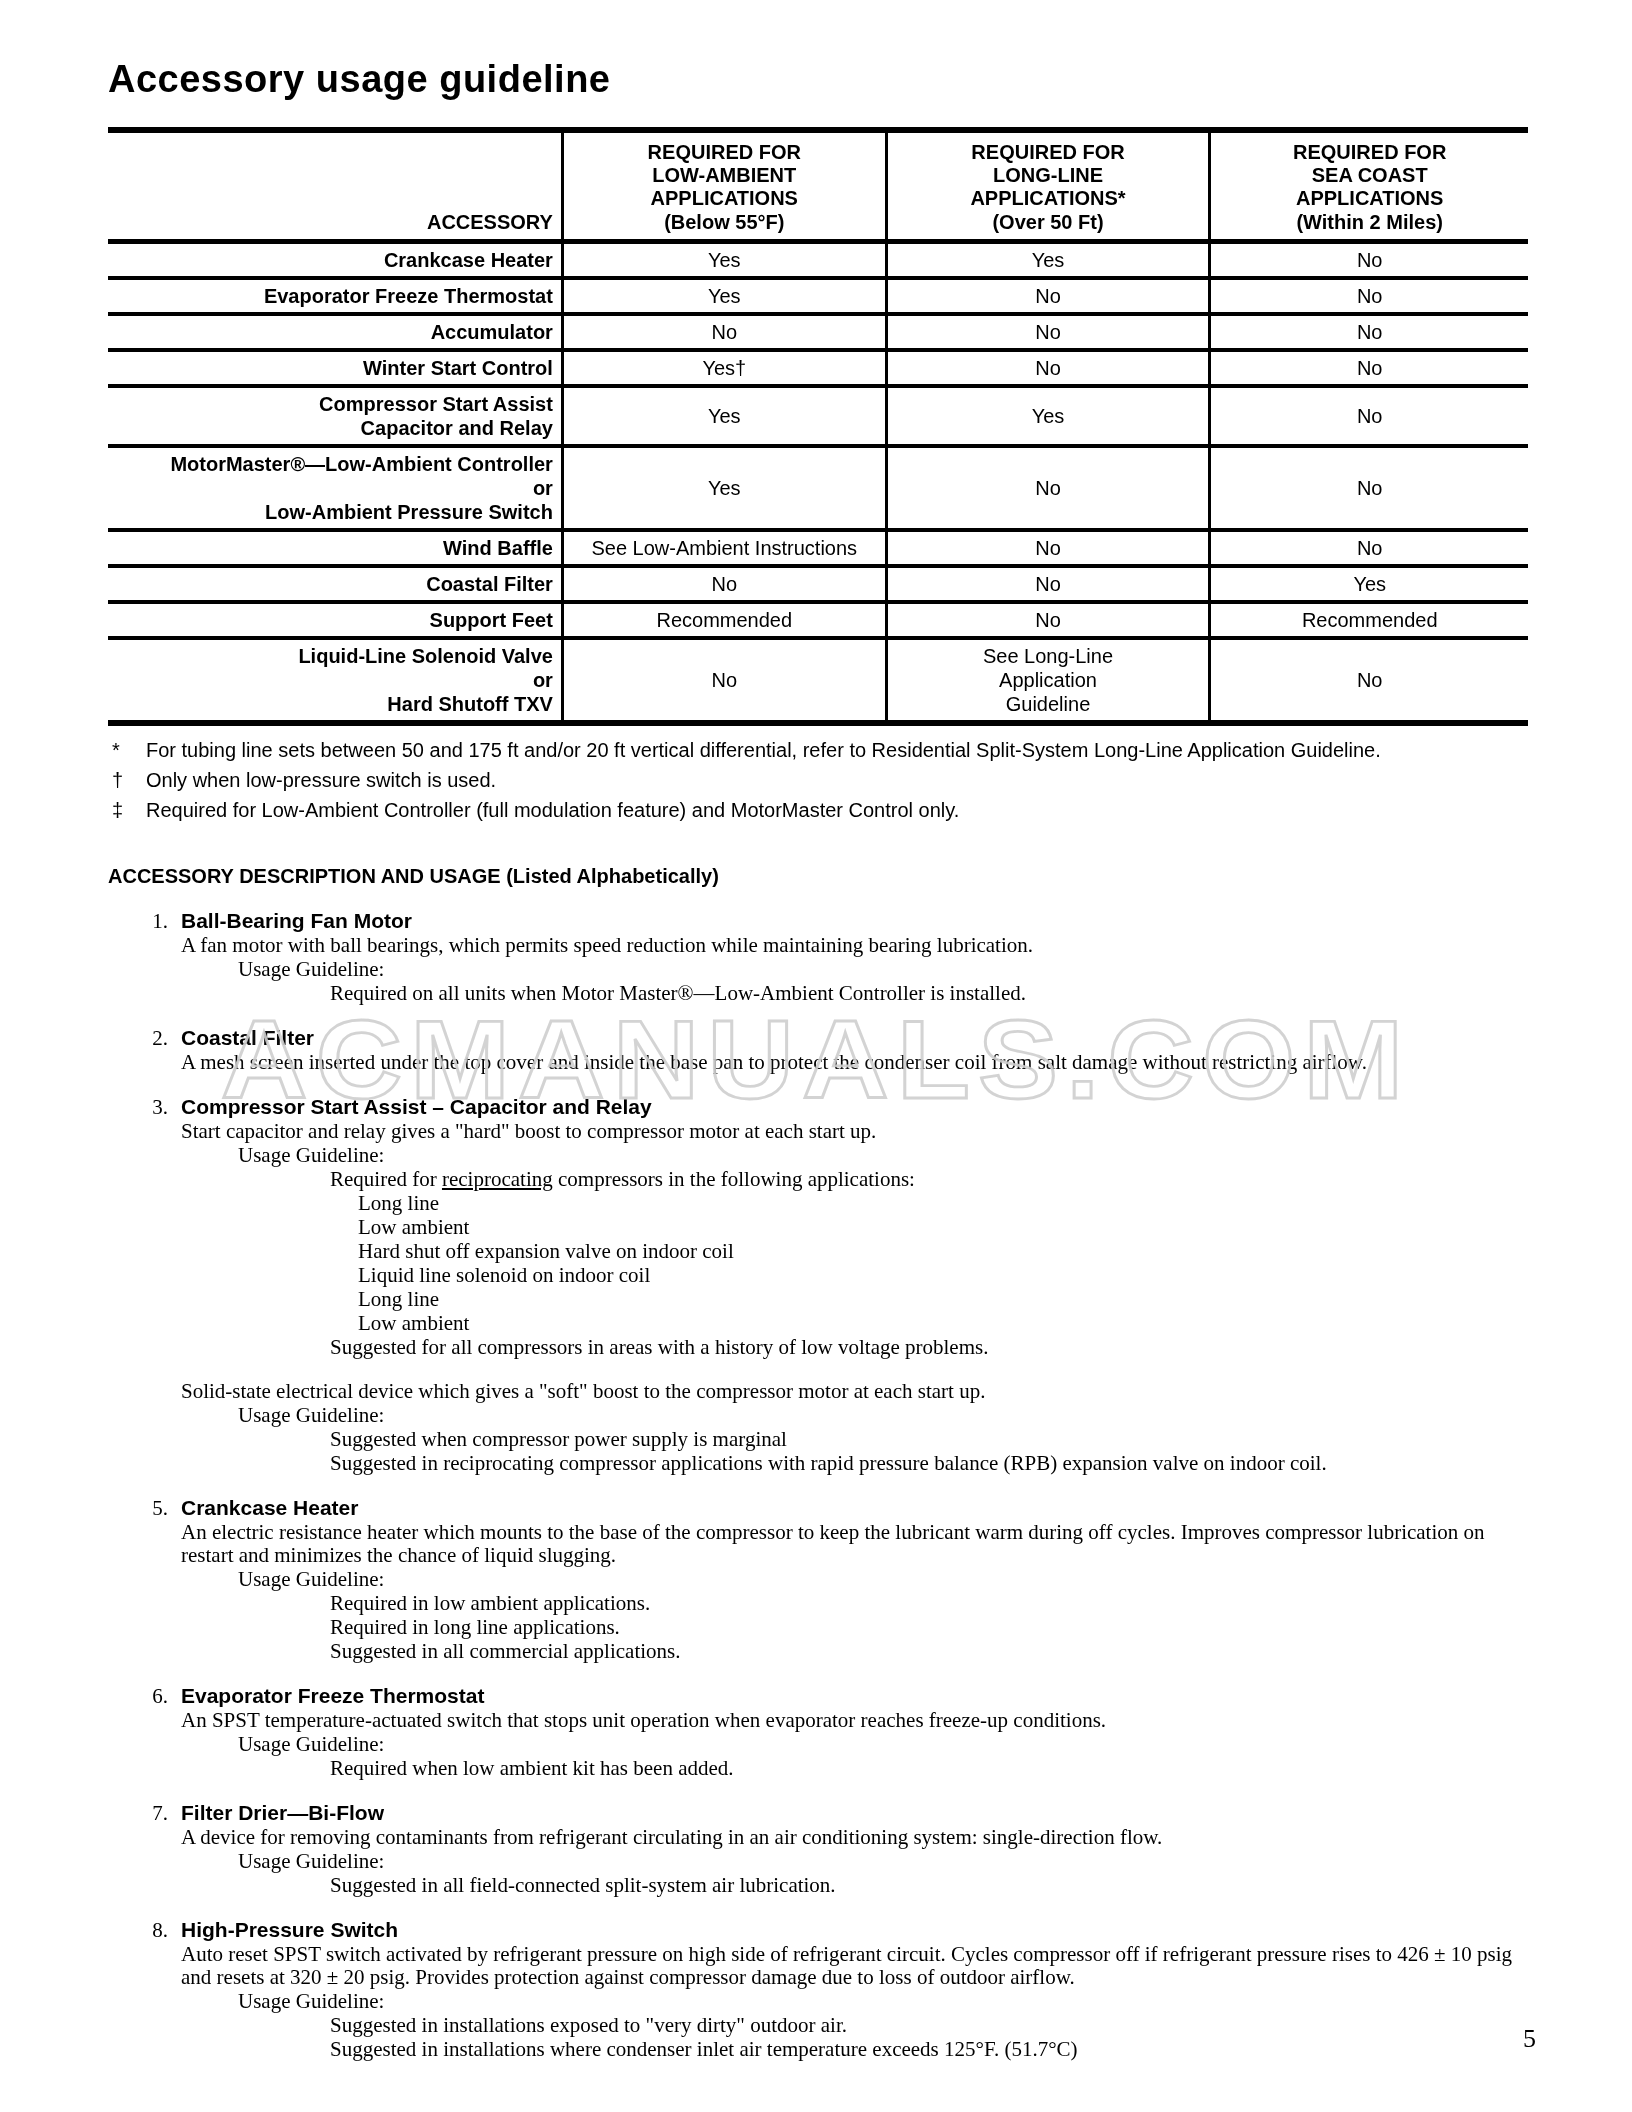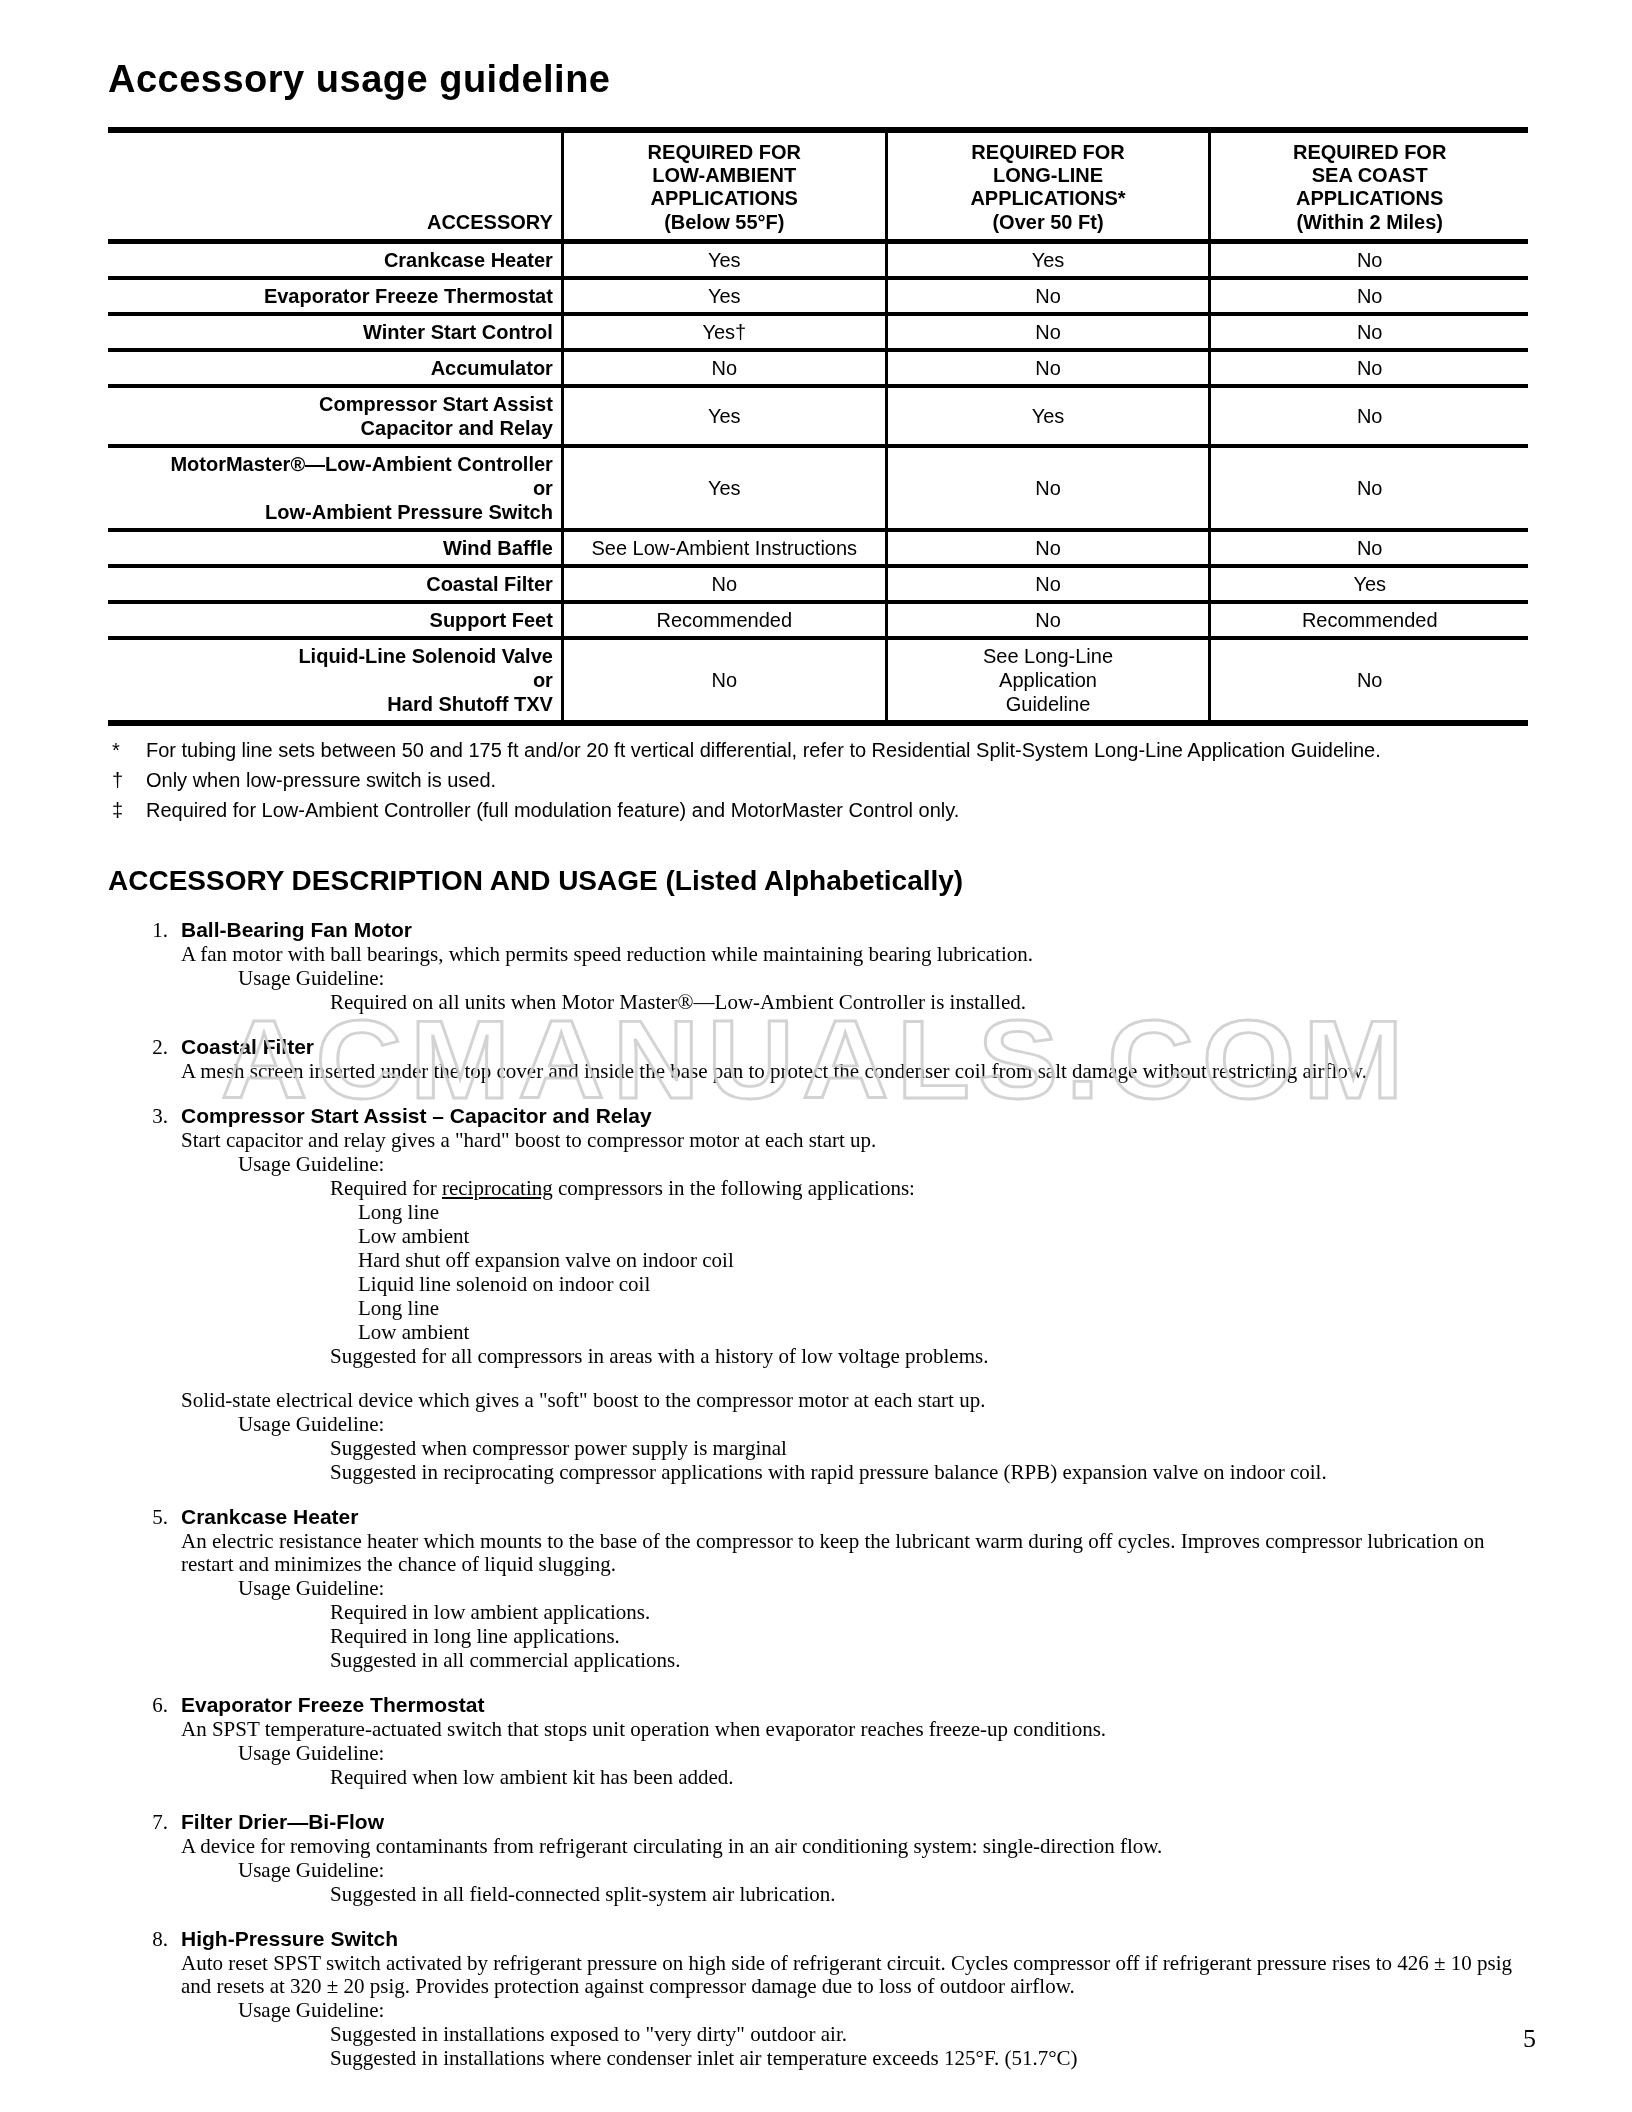--- a/index.html
+++ b/index.html
@@ -44,21 +44,21 @@
   .footnotes {
     margin:12px 0 0 4px;
     font-family:"Liberation Sans", sans-serif; font-size:20px; line-height:1.25;
   }
   .footnote { display:flex; margin-bottom:5px; }
   .fn-marker { flex:0 0 34px; }
   .fn-text { flex:1; }
 
   h2.section-heading {
     font-family:"Liberation Sans", sans-serif;
-    font-weight:bold; font-size:28px;
+    font-weight:bold; font-size:20px;
     margin:42px 0 10px 0;
   }
 
   .desc-list { font-size:21px; line-height:23px; }
   .item { margin-top:21px; }
   .item-head { margin-bottom:1px; }
   .num { display:inline-block; width:60px; text-align:right; margin-right:13px;
          font-family:"Liberation Serif", serif; }
   .item-title { font-family:"Liberation Sans", sans-serif; font-weight:bold; }
   .line { margin-top:1px; }
@@ -122,28 +122,28 @@
             <td>Yes</td>
             <td>No</td>
           </tr>
           <tr>
             <td class="acc-col">Evaporator Freeze Thermostat</td>
             <td>Yes</td>
             <td>No</td>
             <td>No</td>
           </tr>
           <tr>
+            <td class="acc-col">Accumulator</td>
+            <td>No</td>
+            <td>No</td>
+            <td>No</td>
+          </tr>
+          <tr>
             <td class="acc-col">Winter Start Control</td>
             <td>Yes†</td>
-            <td>No</td>
-            <td>No</td>
-          </tr>
-          <tr>
-            <td class="acc-col">Accumulator</td>
-            <td>No</td>
             <td>No</td>
             <td>No</td>
           </tr>
           <tr>
             <td class="acc-col">Compressor Start Assist
 Capacitor and Relay</td>
             <td>Yes</td>
             <td>Yes</td>
             <td>No</td>
           </tr>

